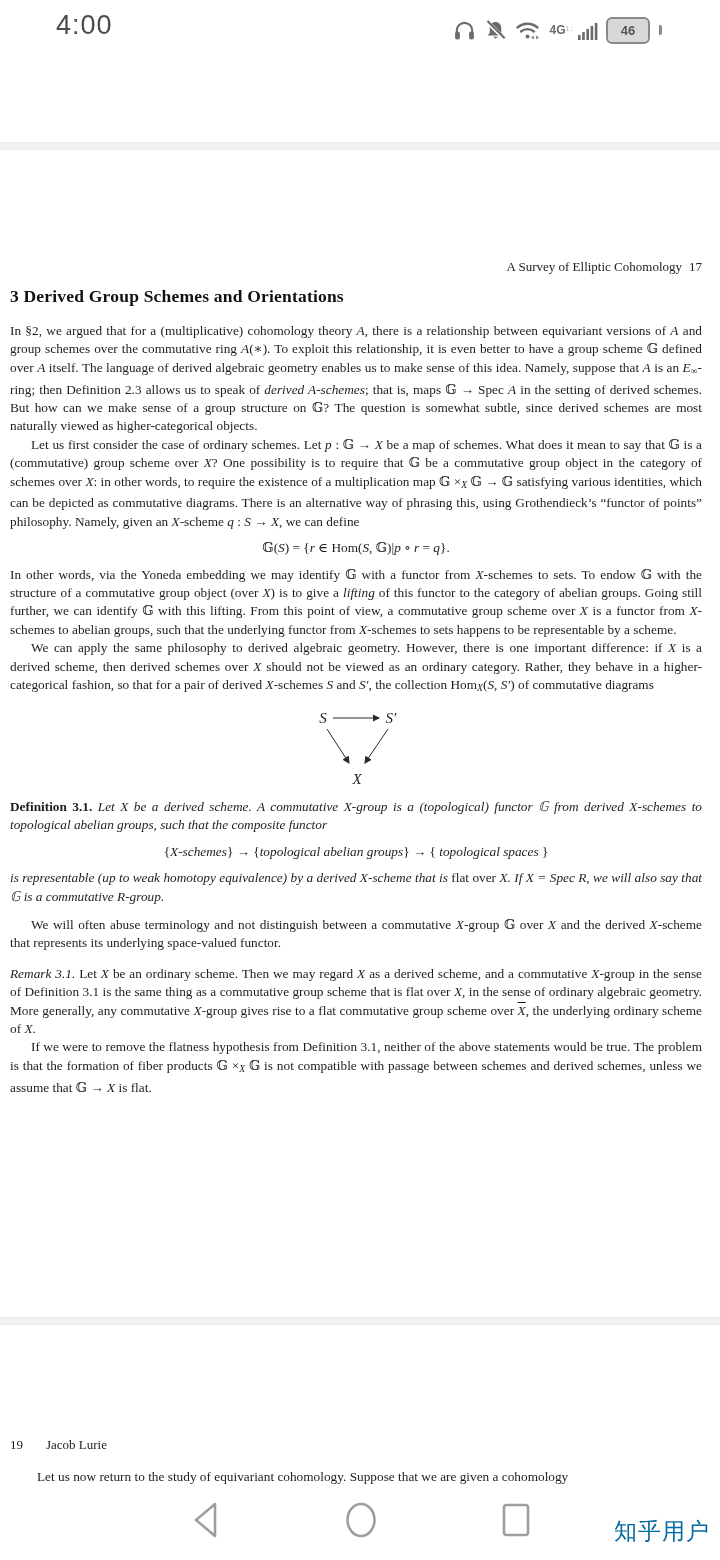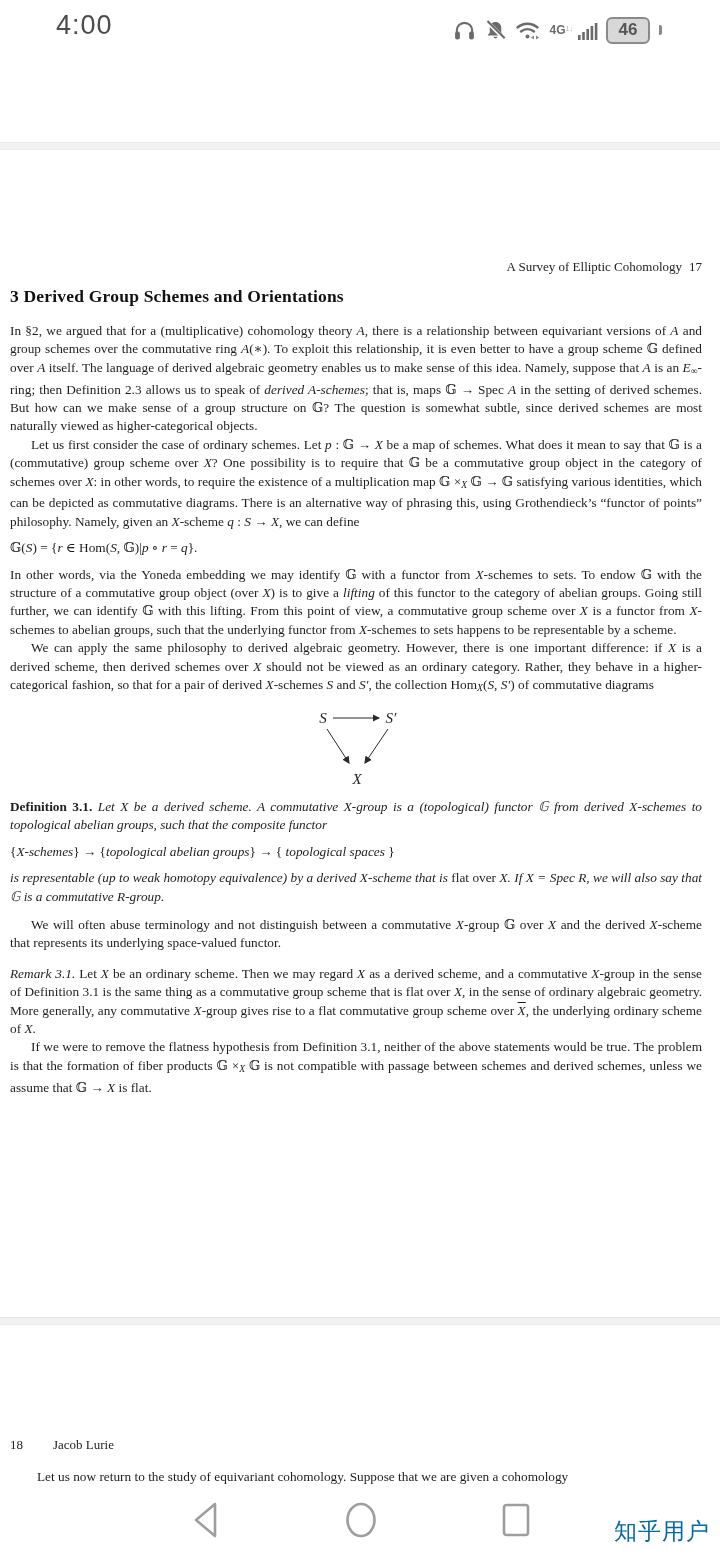--- a/index.html
+++ b/index.html
@@ -10,48 +10,48 @@
   .statusbar{position:absolute;top:0;left:0;width:720px;height:60px;background:#fff;}
   .time{position:absolute;left:56px;top:10px;font-family:"Liberation Sans",sans-serif;
         font-size:27px;color:#4c4c4c;letter-spacing:1px;}
   .sicons{position:absolute;right:58px;top:15px;display:flex;align-items:center;gap:8px;height:30px;}
   .sicons svg{display:block;}
   .net{display:flex;align-items:flex-start;line-height:1;margin-right:-3px;}
   .net-4g{font-family:"Liberation Sans",sans-serif;font-weight:bold;font-size:12px;color:#6b6b6b;}
   .net-sub{font-family:"Liberation Sans",sans-serif;font-size:7px;color:#b5b5b5;margin-top:1px;}
   .battery{width:40px;height:23px;border:2px solid #8a8a8a;border-radius:6px;background:#d8d8d8;
            display:flex;align-items:center;justify-content:center;
-           font-family:"Liberation Sans",sans-serif;font-weight:bold;font-size:17px;color:#555;}
+           font-family:"Liberation Sans",sans-serif;font-weight:bold;font-size:13px;color:#555;}
   .battery-nub{width:3px;height:10px;background:#8a8a8a;border-radius:0 2px 2px 0;margin-left:1px;}
 
   
   .sep{position:absolute;left:0;width:720px;height:6px;background:#f2f2f2;
        border-top:1px solid #e8e8e8;border-bottom:1px solid #ececec;}
 
   
   .p17-header{position:absolute;top:259px;right:18px;font-size:13px;color:#222;}
   .p17-num{margin-left:7px;}
   .section-title{position:absolute;top:286px;left:10px;font-size:17.5px;font-weight:bold;
                  letter-spacing:0.2px;color:#111;}
   .flow{position:absolute;left:10px;width:692px;font-size:13.3px;line-height:18.4px;}
   .para{text-align:justify;}
   .para.ind{text-indent:21px;}
-  .formula{margin:8px 0 8px 0;}
+  .formula{text-align:center;margin:8px 0 8px 0;}
   .sg-r{font-style:normal;}
   .sg-i{font-style:italic;}
   .sg-b{font-weight:bold;}
   .sg-sub{font-size:0.72em;vertical-align:-0.25em;}
   .sg-subi{font-size:0.72em;vertical-align:-0.25em;font-style:italic;}
   .sg-ov{font-style:italic;text-decoration:overline;}
 
   .diagram{display:block;margin:8px auto 5px auto;}
   .dlabel{font-family:"Liberation Serif","DejaVu Serif",serif;font-style:italic;font-size:15px;fill:#222;}
 
   .p18-header{position:absolute;top:1437px;left:10px;font-size:13px;color:#222;}
-  .p18-name{margin-left:30px;}
+  .p18-name{margin-left:23px;}
   .p18-line{position:absolute;top:1468px;left:16px;width:692px;font-size:13.3px;line-height:18.4px;}
 
   
   .navbar{position:absolute;left:0;top:1490px;width:720px;height:70px;background:#fff;}
   .navbtn{position:absolute;top:10px;background:none;border:none;padding:0;cursor:pointer;}
   .navbtn svg{display:block;}
   .watermark{position:absolute;right:10px;top:1516px;font-size:23px;color:#0369a1;
              font-family:"DejaVu Sans",sans-serif;letter-spacing:1px;}
 </style>
 </head>
@@ -142,21 +142,21 @@
         <div class="para" style="margin-top: 10px;"><span class="sg-b">Definition 3.1.</span><span class="sg-i"> Let X be a derived scheme. A commutative X-group is a (topological) functor 𝔾 from derived X-schemes to topological abelian groups, such that the composite functor</span></div>
         <div class="formula"><span class="sg-r">{</span><span class="sg-i">X-schemes</span><span class="sg-r">} → {</span><span class="sg-i">topological abelian groups</span><span class="sg-r">} → { </span><span class="sg-i">topological spaces</span><span class="sg-r"> }</span></div>
         <div class="para"><span class="sg-i">is representable (up to weak homotopy equivalence) by a derived X-scheme that is </span><span class="sg-r">flat over</span><span class="sg-i"> X. If X = Spec R, we will also say that 𝔾 is a commutative R-group.</span></div>
         <div class="para ind" style="margin-top: 10px;"><span class="sg-r">We will often abuse terminology and not distinguish between a commutative </span><span class="sg-i">X</span><span class="sg-r">-group 𝔾 over </span><span class="sg-i">X</span><span class="sg-r"> and the derived </span><span class="sg-i">X</span><span class="sg-r">-scheme that represents its underlying space-valued functor.</span></div>
         <div class="para" style="margin-top: 12px;"><span class="sg-i">Remark 3.1.</span><span class="sg-r"> Let </span><span class="sg-i">X</span><span class="sg-r"> be an ordinary scheme. Then we may regard </span><span class="sg-i">X</span><span class="sg-r"> as a derived scheme, and a commutative </span><span class="sg-i">X</span><span class="sg-r">-group in the sense of Definition 3.1 is the same thing as a commutative group scheme that is flat over </span><span class="sg-i">X</span><span class="sg-r">, in the sense of ordinary algebraic geometry. More generally, any commutative </span><span class="sg-i">X</span><span class="sg-r">-group gives rise to a flat commutative group scheme over </span><span class="sg-ov">X</span><span class="sg-r">, the underlying ordinary scheme of </span><span class="sg-i">X</span><span class="sg-r">.</span></div>
         <div class="para ind"><span class="sg-r">If we were to remove the flatness hypothesis from Definition 3.1, neither of the above statements would be true. The problem is that the formation of fiber products 𝔾 ×</span><span class="sg-subi">X</span><span class="sg-r"> 𝔾 is not compatible with passage between schemes and derived schemes, unless we assume that 𝔾 → </span><span class="sg-i">X</span><span class="sg-r"> is flat.</span></div>
       </div>
   </div>
 
   <div class="p18-header">
-    <span>18</span><span class="p18-name">Jacob Lurie</span>
+    <span>19</span><span class="p18-name">Jacob Lurie</span>
   </div>
   <div class="p18-line">
       <div class="para ind"><span class="sg-r">Let us now return to the study of equivariant cohomology. Suppose that we are given a cohomology</span></div>
     </div>
 
   <div class="navbar">
     <button class="navbtn" style="left:191px" aria-label="back">
       <svg width="30" height="40" viewBox="0 0 30 40">
         <polygon points="24,4 5,20 24,36" fill="none" stroke="#9e9e9e" stroke-width="2.6" stroke-linejoin="round"></polygon>
       </svg>

